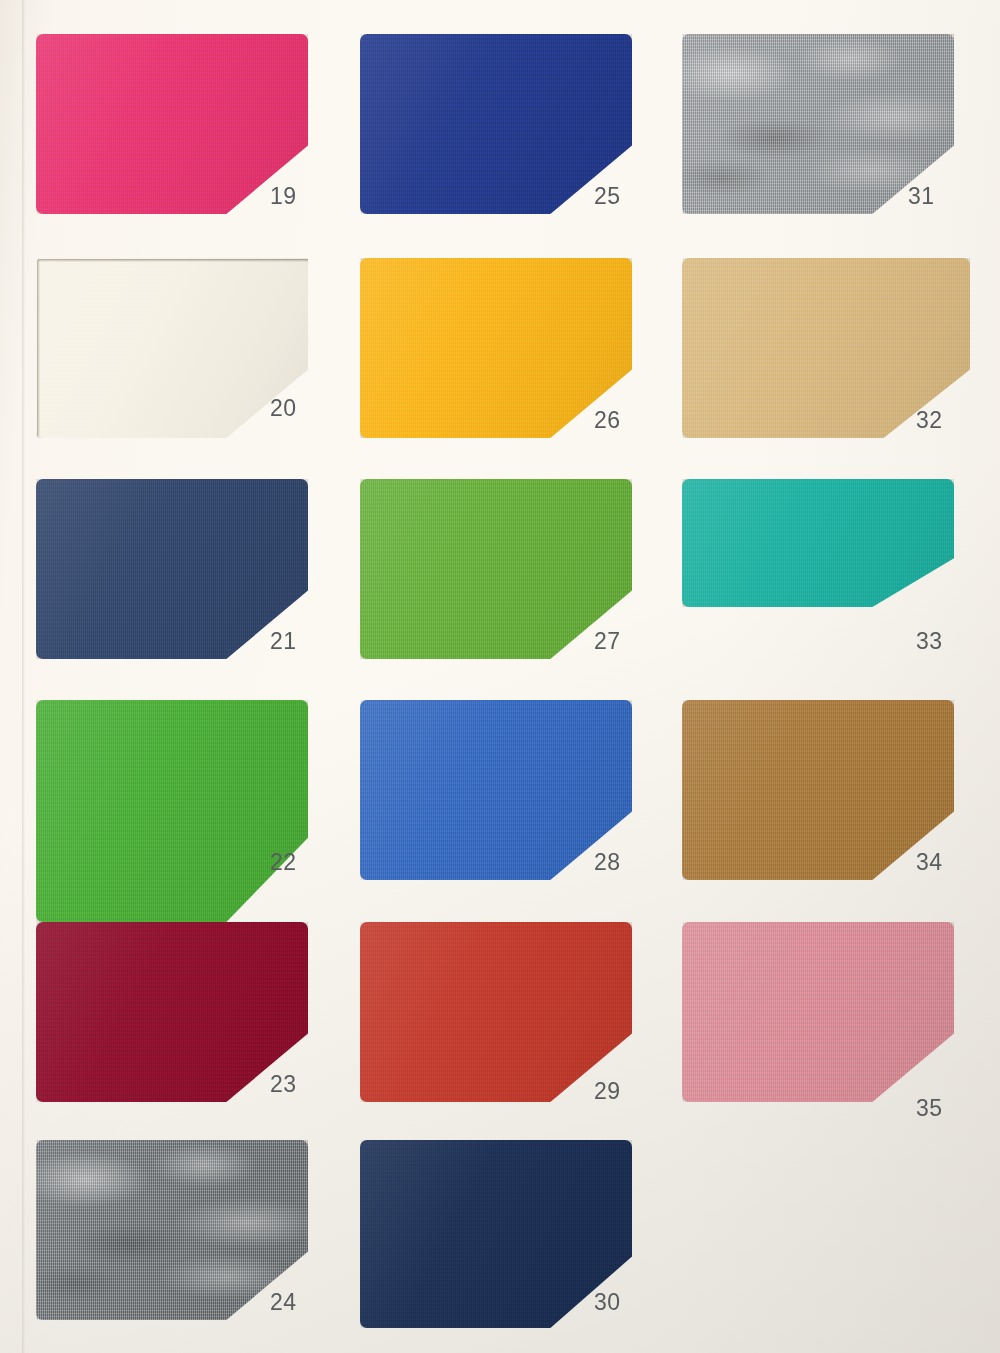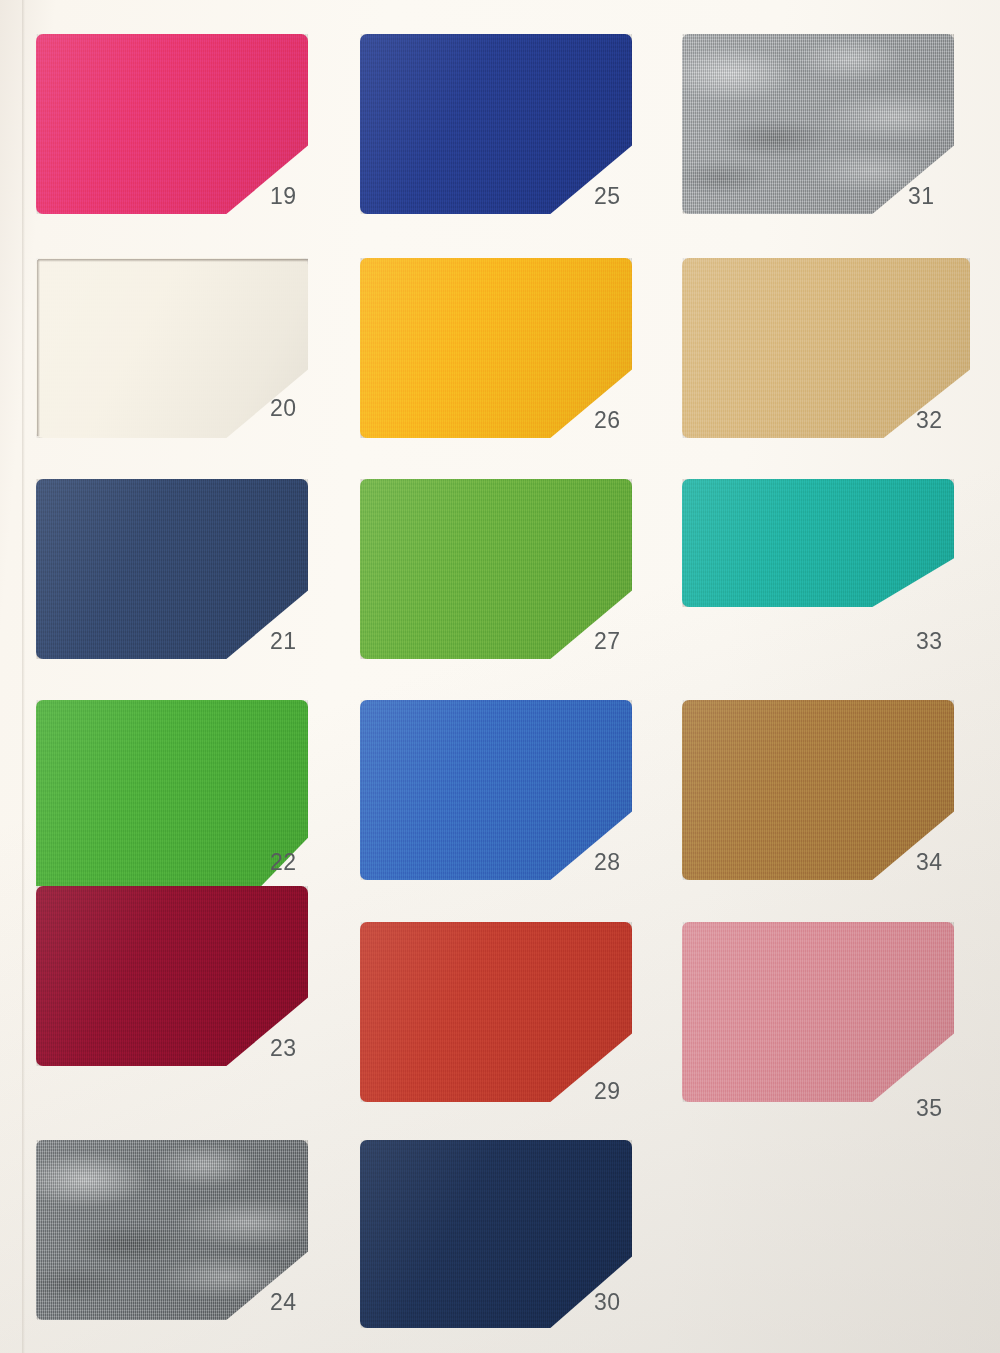--- a/index.html
+++ b/index.html
@@ -217,21 +217,21 @@
           <div class="pinked">
             <i></i>
           </div>
           <div class="chip" title="grass-green" style="background: rgb(74, 172, 55);">
             <div class="weave"></div>
             <div class="sheen"></div>
           </div>
         </div>
         <div class="num" style="left: 234px; top: 151px;">22</div>
       </div>
-      <div class="cell" style="left: 36px; top: 886px; width: 272px; height: 180px;">
+      <div class="cell" style="left: 36px; top: 922px; width: 272px; height: 180px;">
         <div class="chip-wrap">
           <div class="pinked">
             <i></i>
           </div>
           <div class="chip" title="burgundy" style="background: rgb(140, 15, 44);">
             <div class="weave"></div>
             <div class="sheen"></div>
           </div>
         </div>
         <div class="num" style="left: 234px; top: 151px;">23</div>

